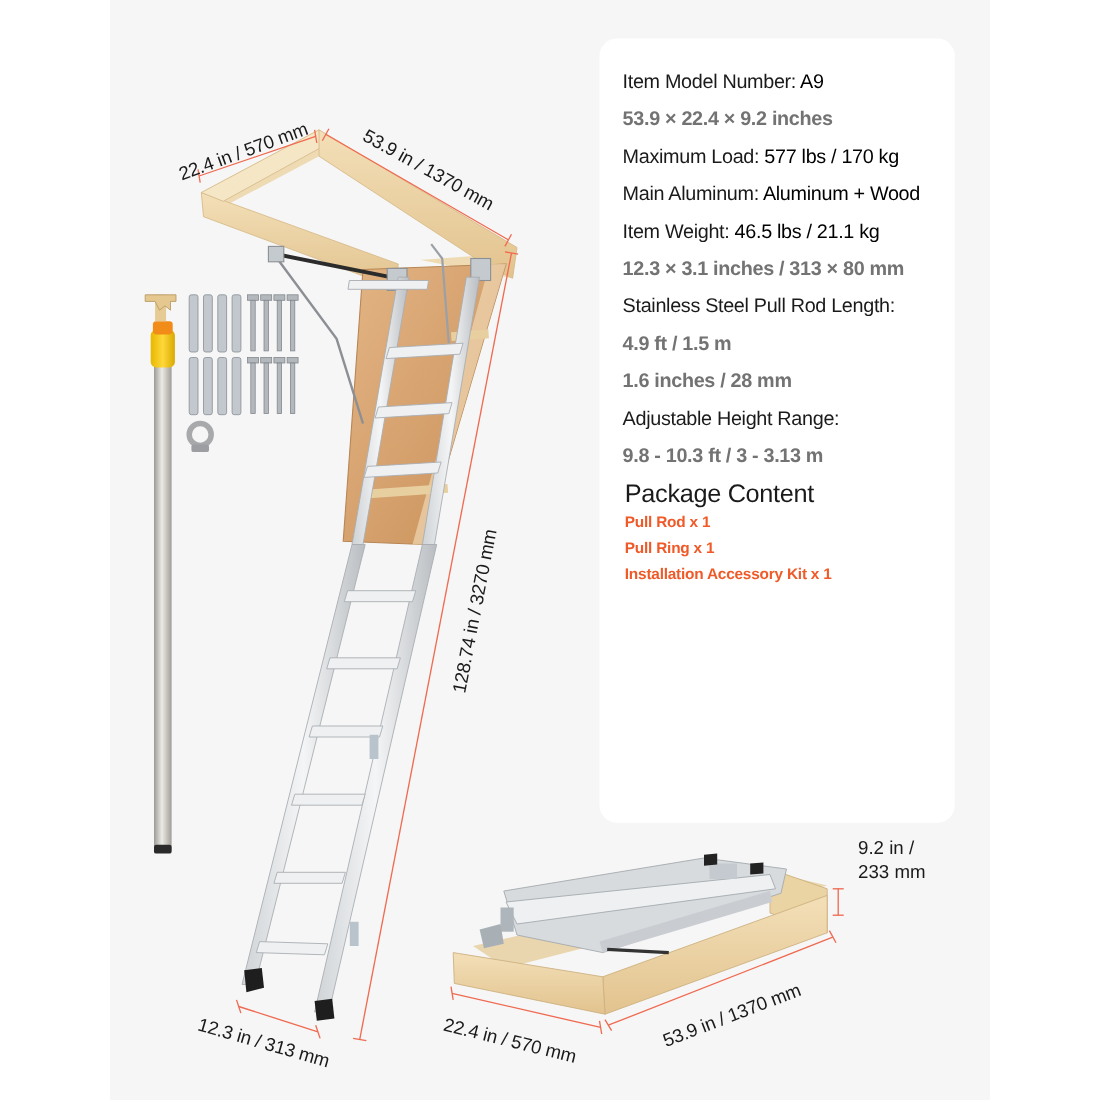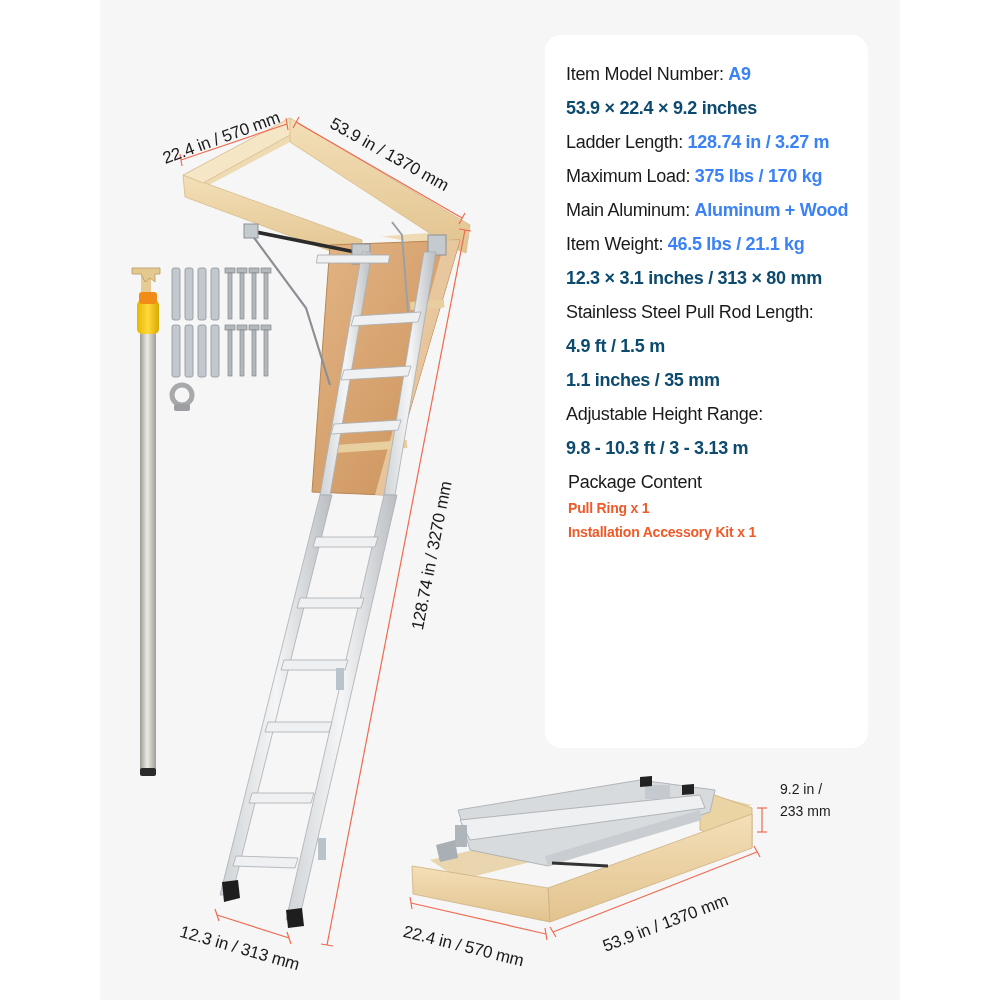--- a/index.html
+++ b/index.html
@@ -3,25 +3,25 @@
 <meta charset="utf-8">
 <style>
   * { box-sizing: border-box; margin: 0; padding: 0; }
   html, body { width: 1000px; height: 1000px; background: #ffffff; overflow: hidden; }
   body { font-family: "Liberation Sans", "DejaVu Sans", sans-serif; position: relative; }
   .panel { position: absolute; left: 100px; top: 0; width: 800px; height: 1000px; background: #f6f6f6; }
   .art { position: absolute; left: 0; top: 0; width: 1000px; height: 1000px; }
   .dim-label { position: absolute; font-size: 17px; color: #1a1a1a; white-space: nowrap; transform-origin: left top; letter-spacing: -0.2px; }
   .card { position: absolute; left: 545px; top: 35px; width: 323px; height: 713px; background: #ffffff; border-radius: 16px; padding: 22px 0 0 21px; }
   .row { font-size: 18px; line-height: 34px; color: #1a1a1a; white-space: nowrap; letter-spacing: -0.3px; }
-  .v { color: #3b82f6; font-weight: bold; }
-  .row.val { color: #0c4a6e; font-weight: bold; }
-  .pkg-title { font-size: 18px; color: #1a1a1a; margin-top: 2px; line-height: 30px; padding-left: 2px; letter-spacing: -0.3px; }
+  .v { color: #000000; font-weight: normal; }
+  .row.val { color: #737373; font-weight: bold; }
+  .pkg-title { font-size: 23px; color: #1a1a1a; margin-top: 2px; line-height: 30px; padding-left: 2px; letter-spacing: -0.3px; }
   .pkg-item { font-size: 14px; color: #f05a28; font-weight: bold; line-height: 23.5px; padding-left: 2px; letter-spacing: -0.2px; }
-  .rightdim { position: absolute; left: 780px; top: 778px; font-size: 14px; color: #1a1a1a; line-height: 22px; }
+  .rightdim { position: absolute; left: 780px; top: 760px; font-size: 17px; color: #1a1a1a; line-height: 22px; }
 </style>
 </head>
 <body>
 
 <div class="panel"></div>
 
 <svg class="art" viewBox="0 0 1000 1000" xmlns="http://www.w3.org/2000/svg">
   <defs>
     <linearGradient id="wood" x1="0" y1="0" x2="0" y2="1">
       <stop offset="0" stop-color="#f3dfb8"></stop>
@@ -219,34 +219,32 @@
   <div>9.2 in /</div>
   <div>233 mm</div>
 </div>
 
 <div class="card">
   <div class="row">
     <span>Item Model Number: </span><span class="v">A9</span>
   </div>
   <div class="row val">53.9 × 22.4 × 9.2 inches</div>
   <div class="row">
-    <span>Ladder Length: </span><span class="v">128.74 in / 3.27 m</span>
-  </div>
-  <div class="row">
-    <span>Maximum Load: </span><span class="v">375 lbs / 170 kg</span>
+    <span>Maximum Load: </span><span class="v">577 lbs / 170 kg</span>
   </div>
   <div class="row">
     <span>Main Aluminum: </span><span class="v">Aluminum + Wood</span>
   </div>
   <div class="row">
     <span>Item Weight: </span><span class="v">46.5 lbs / 21.1 kg</span>
   </div>
   <div class="row val">12.3 × 3.1 inches / 313 × 80 mm</div>
   <div class="row">Stainless Steel Pull Rod Length:</div>
   <div class="row val">4.9 ft / 1.5 m</div>
-  <div class="row val">1.1 inches / 35 mm</div>
+  <div class="row val">1.6 inches / 28 mm</div>
   <div class="row">Adjustable Height Range:</div>
   <div class="row val">9.8 - 10.3 ft / 3 - 3.13 m</div>
 
   <div class="pkg-title">Package Content</div>
+  <div class="pkg-item">Pull Rod x 1</div>
   <div class="pkg-item">Pull Ring x 1</div>
   <div class="pkg-item">Installation Accessory Kit x 1</div>
 </div>
 
 </body></html>

